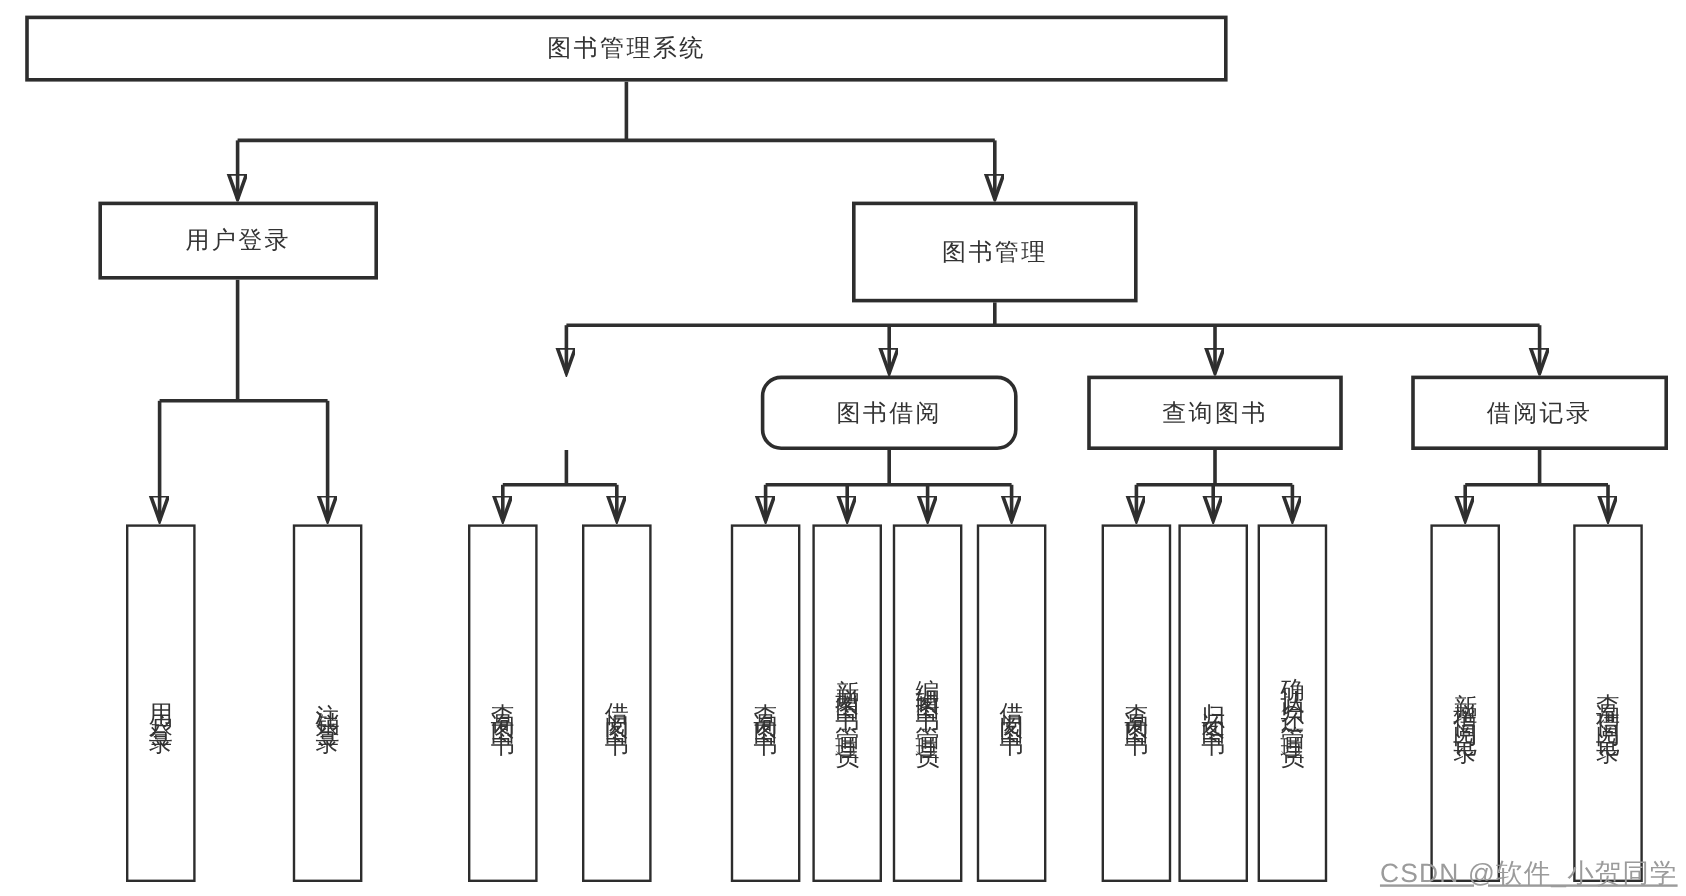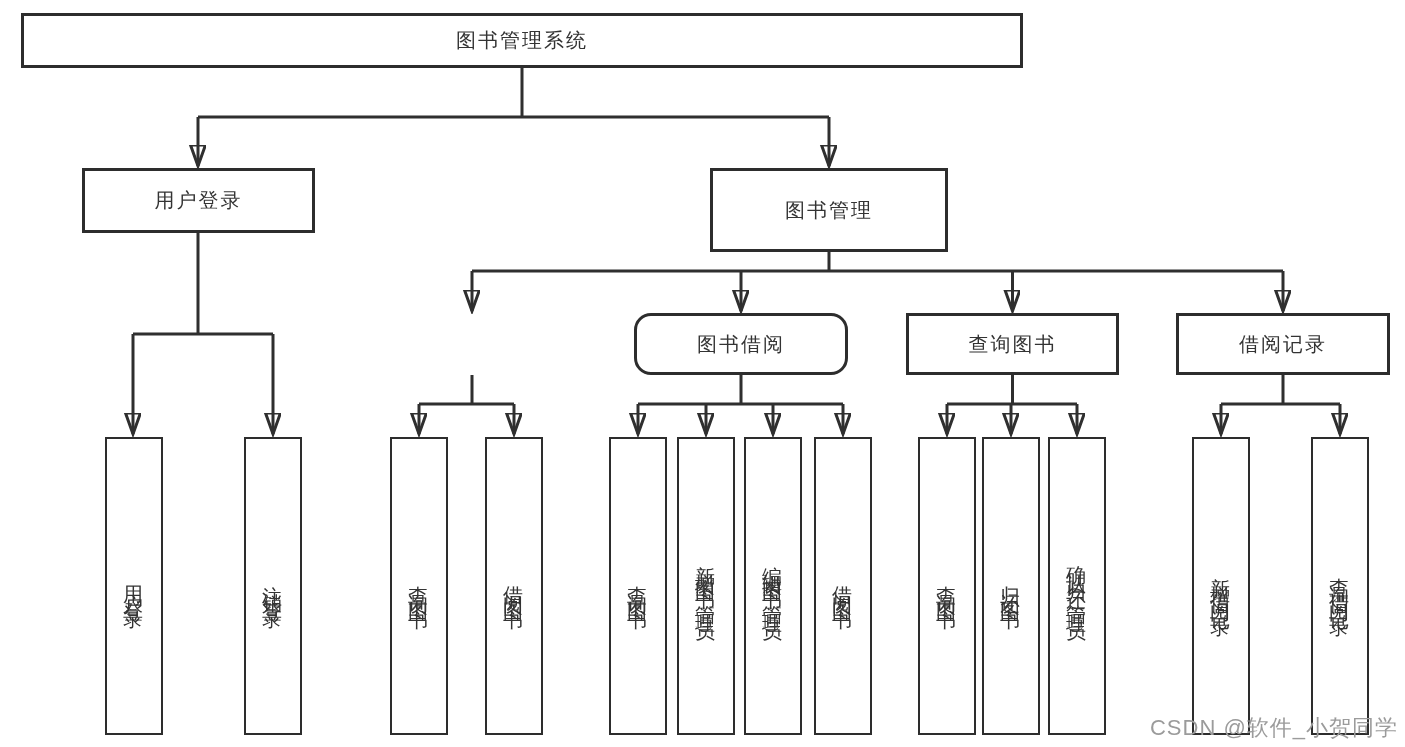--- a/index.html
+++ b/index.html
@@ -59,20 +59,21 @@
   .b-d1{left:1192px;top:437px;width:58px;height:298px;}
   .b-d2{left:1311px;top:437px;width:58px;height:298px;}
   .watermark{
     position:absolute;
     right:7px;bottom:4px;
     font-size:22px;
     color:var(--wm);
     letter-spacing:1px;
     z-index:5;
     white-space:nowrap;
+    text-decoration:underline;
   }
 </style>
 </head>
 <body>
 
 <div class="canvas">
 
   <svg class="wires" viewBox="0 0 1405 747" xmlns="http://www.w3.org/2000/svg">
     <defs>
       <marker id="arrow" markerUnits="userSpaceOnUse" markerWidth="24" markerHeight="18" refX="21" refY="7.5" orient="auto">

